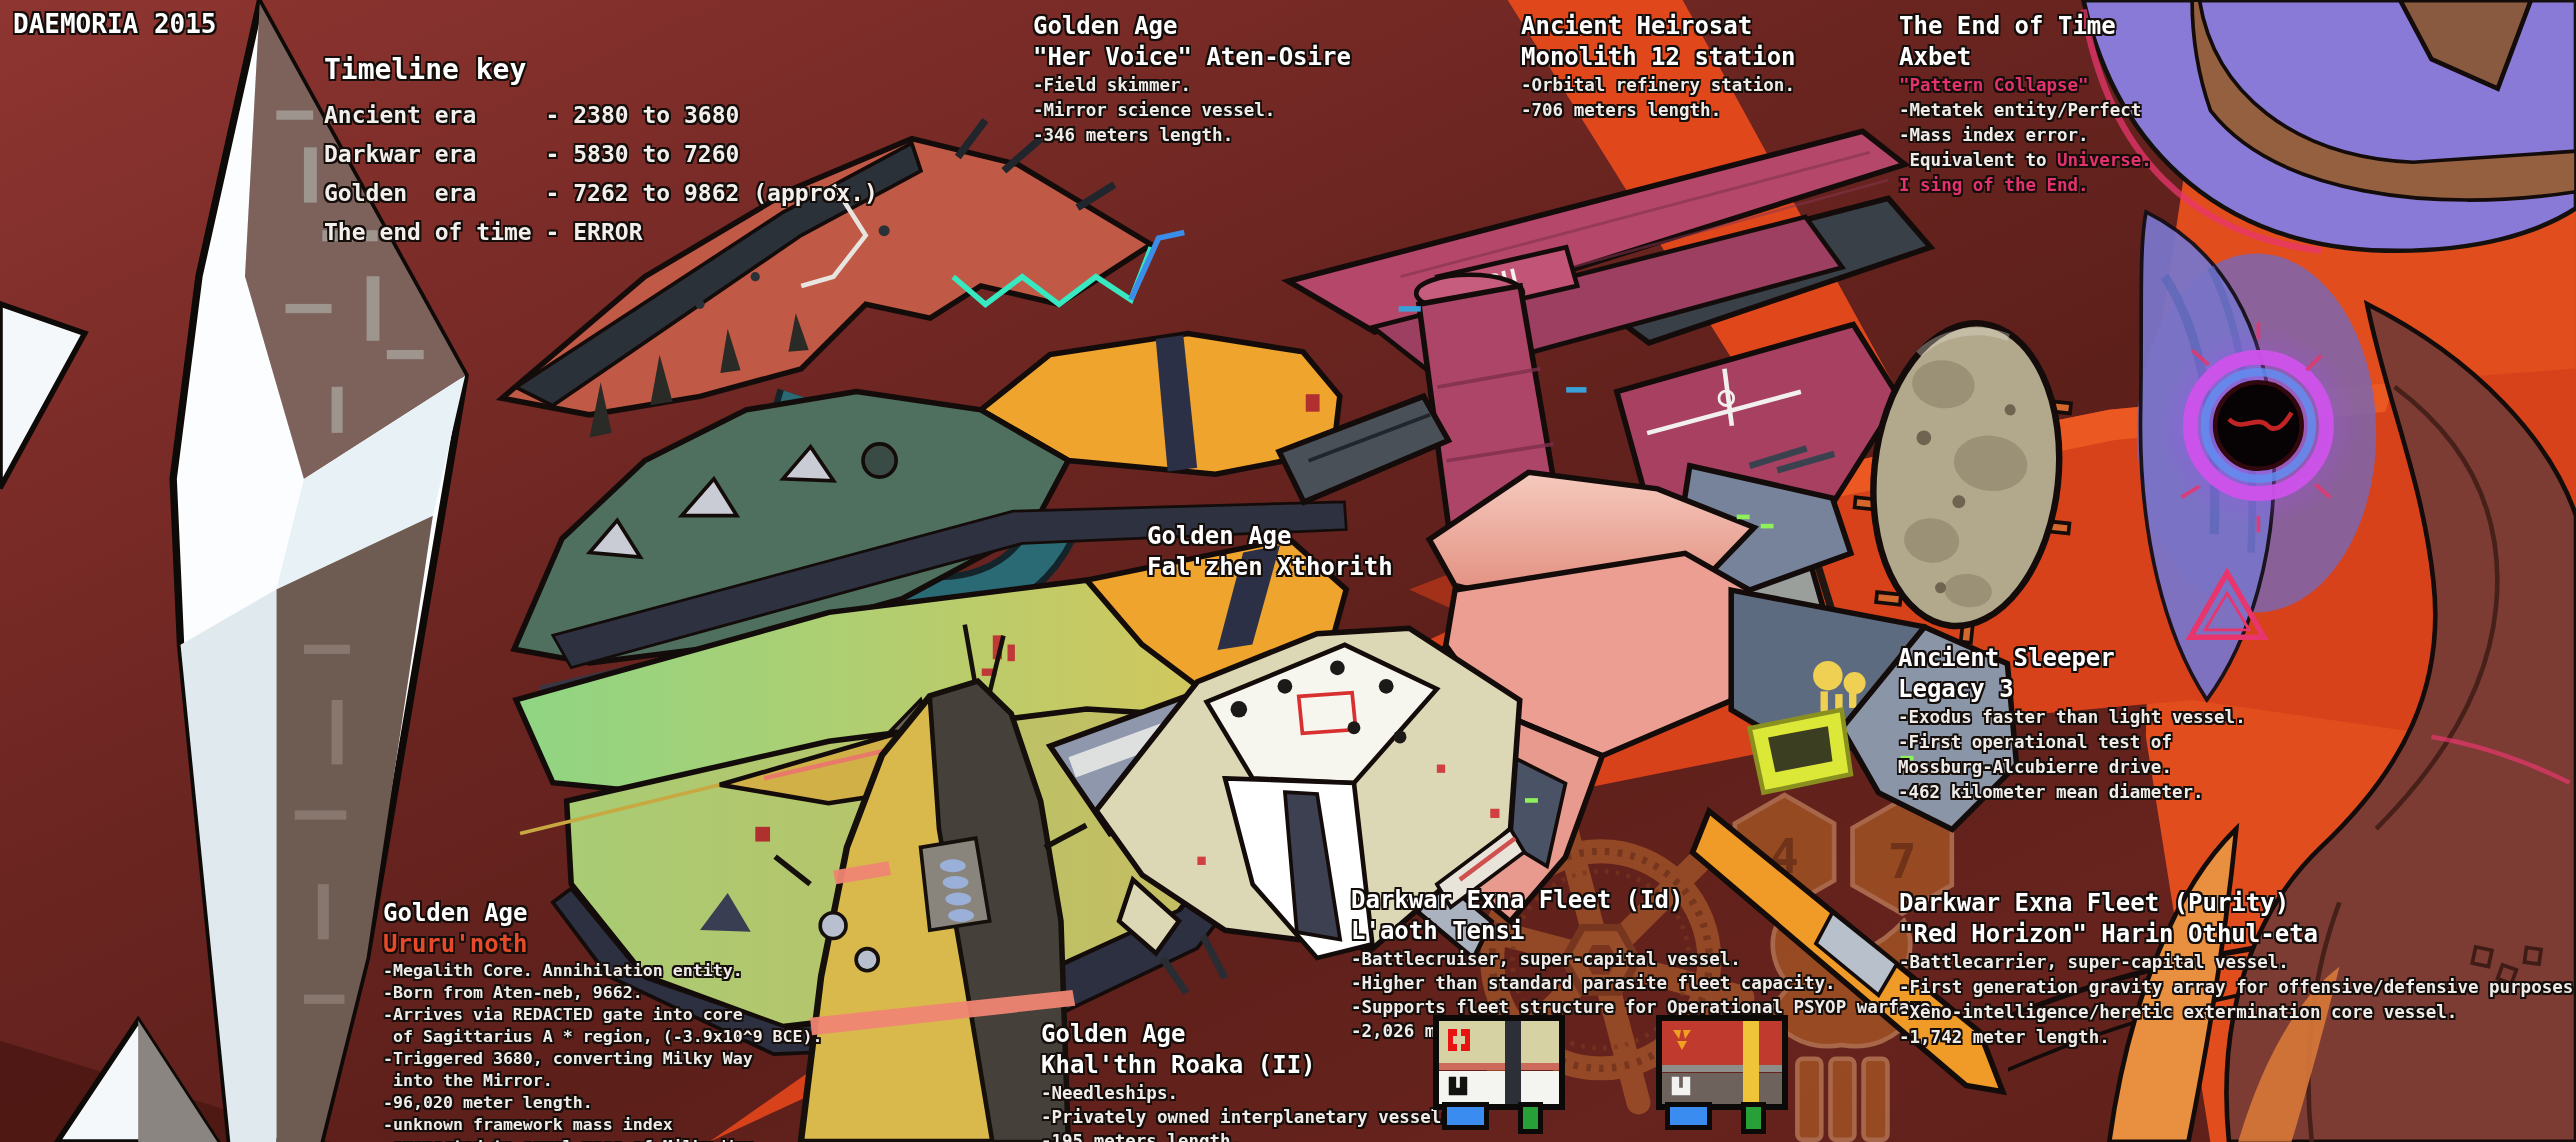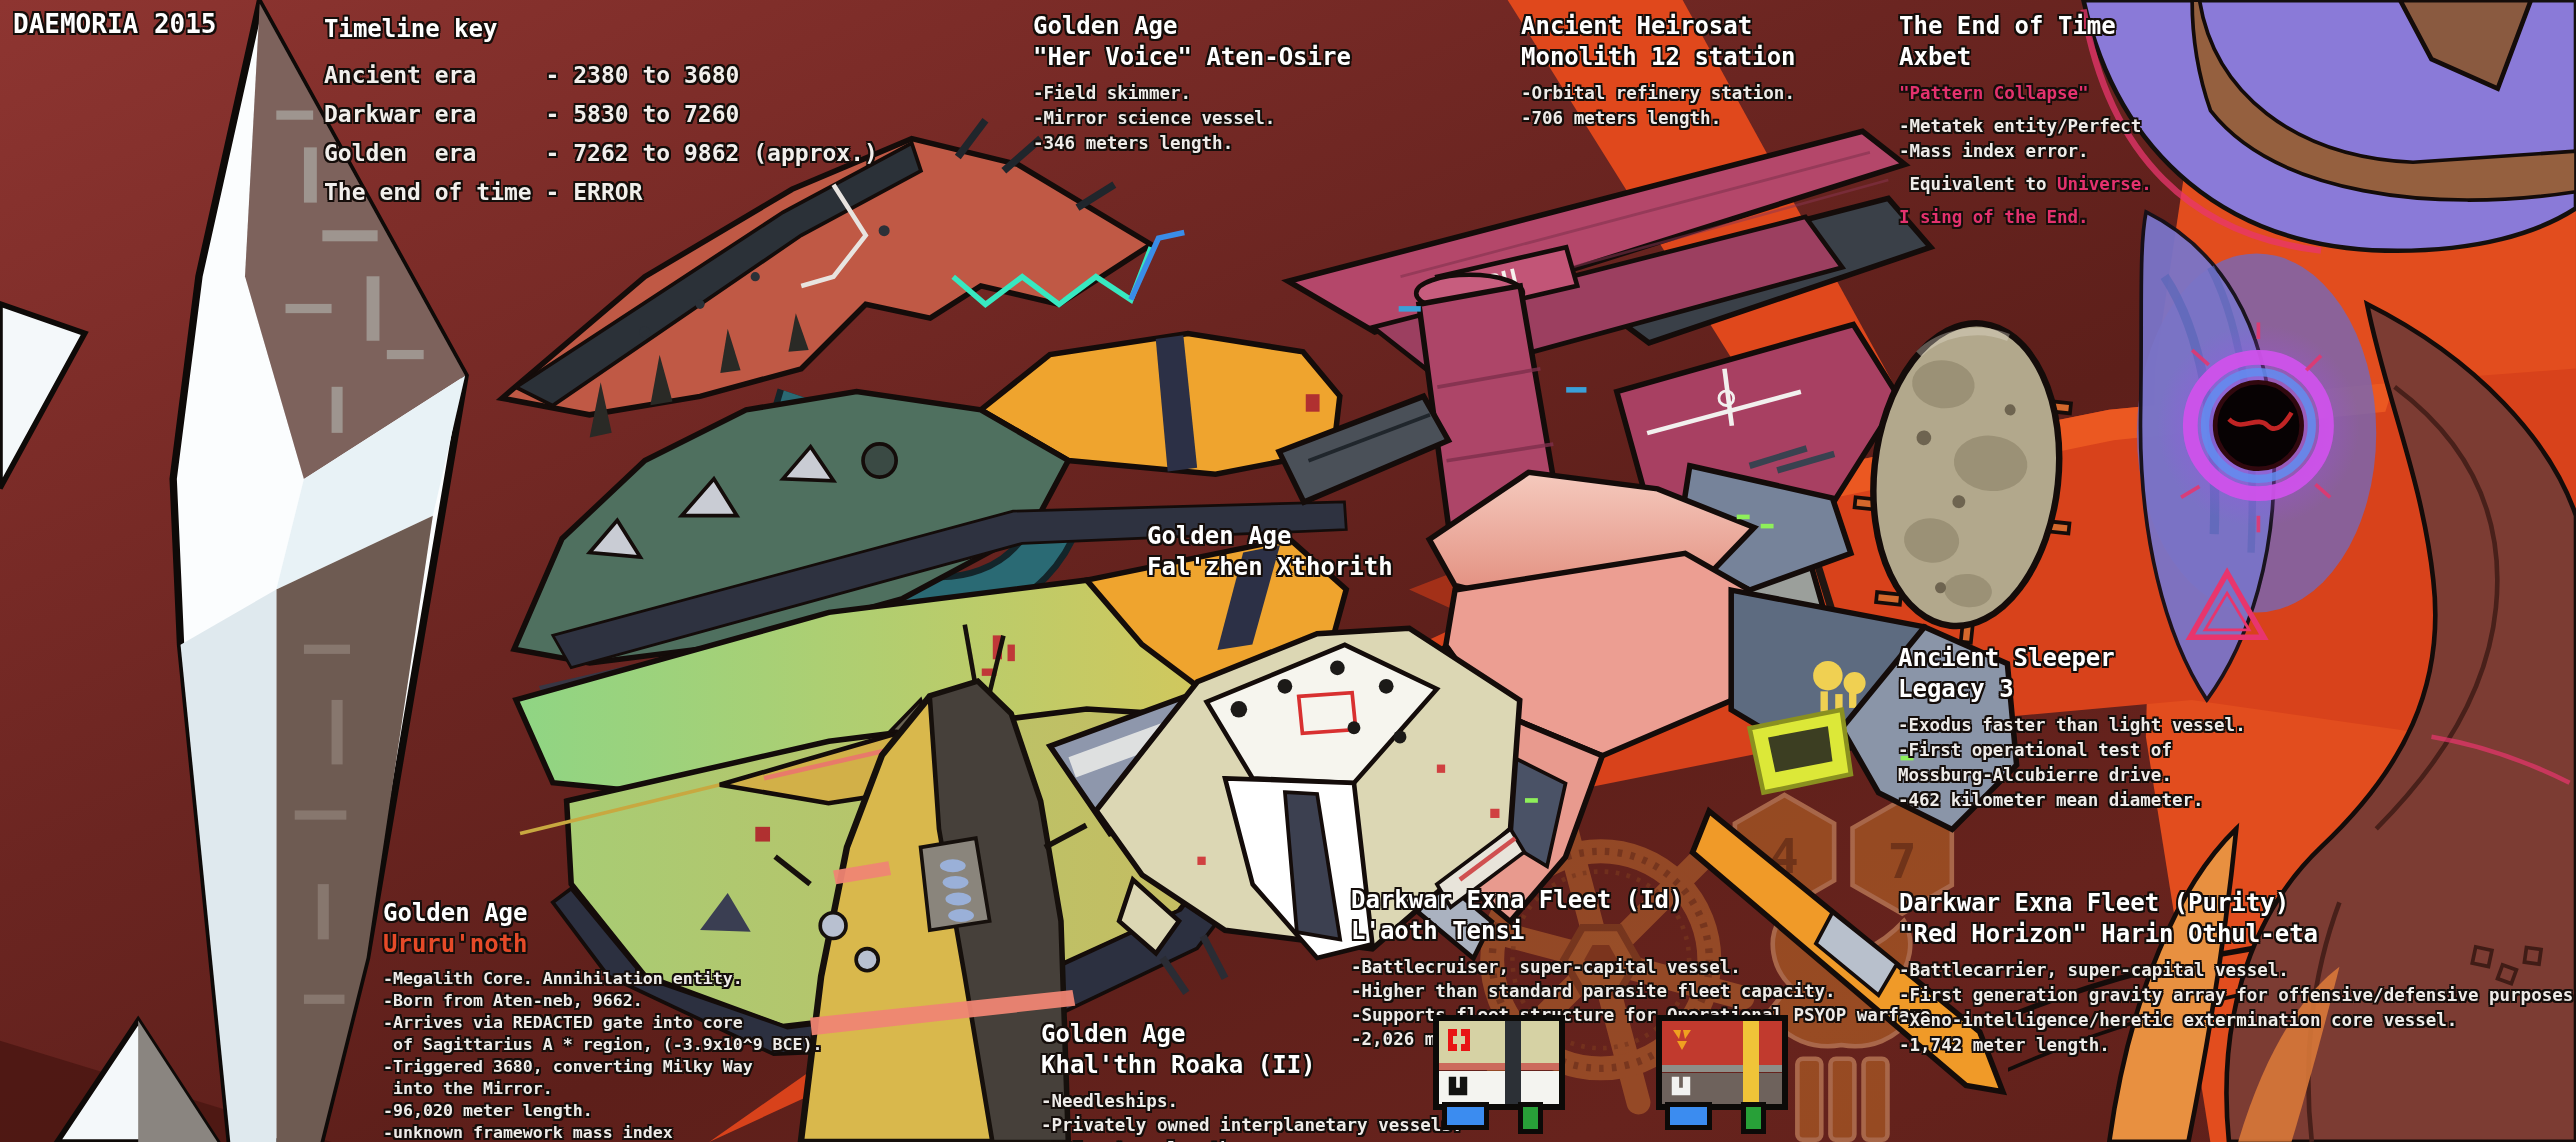--- a/index.html
+++ b/index.html
@@ -8,28 +8,28 @@
     background:linear-gradient(155deg,#8e3531 0%,#7c2c28 20%,#6b2521 38%,#5d1f1a 58%,#67231d 80%,#5c1f19 100%);
     font-family:"DejaVu Sans Mono", monospace;
   }
   svg{position:absolute;display:block;}
   .lbl{
     position:absolute;z-index:30;font-weight:bold;color:#f2efec;
     text-shadow:1.8px 0 #150e0b,-1.8px 0 #150e0b,0 1.8px #150e0b,0 -1.8px #150e0b,
                 1.8px 1.8px #150e0b,-1.8px -1.8px #150e0b,1.8px -1.8px #150e0b,-1.8px 1.8px #150e0b;
   }
   .era,.name{font-size:24px;line-height:31px;color:#ffffff;white-space:pre;}
-  .body{font-size:17.5px;line-height:25px;white-space:pre;color:#eeebe8;margin-top:8px;}
+  .body{font-size:17.5px;line-height:25px;white-space:pre;color:#eeebe8;}
   .body.tight{font-size:16.6px;line-height:22px;}
   .body.snug{line-height:24px;}
   .pink{color:#e4326e;}
   .orange-name{color:#e64a28;}
   .closing{}
   .credit{font-size:26px;line-height:31px;color:#fff;}
-  .tl-title{font-size:24px;line-height:37px;color:#fff;}
+  .tl-title{font-size:28px;line-height:37px;color:#fff;margin-top:40px;}
   .tl-rows{font-size:23px;line-height:39px;white-space:pre;color:#f2efec;margin-top:8px;}
   .flag{position:absolute;z-index:32;width:120px;height:83px;border:6.4px solid #0c0a08;}
   .flag .seg{position:absolute;}
   .flag-tab{position:absolute;z-index:32;border:5.5px solid #0c0a08;}
   .tab-blue{width:37px;height:18.4px;background:#3b8cf0;}
   .tab-green{width:14.7px;height:22px;background:#28a038;}
   .z5{z-index:5;} .z10{z-index:10;} .z12{z-index:12;} .z1{z-index:1;}
 </style>
 </head>
 <body>

